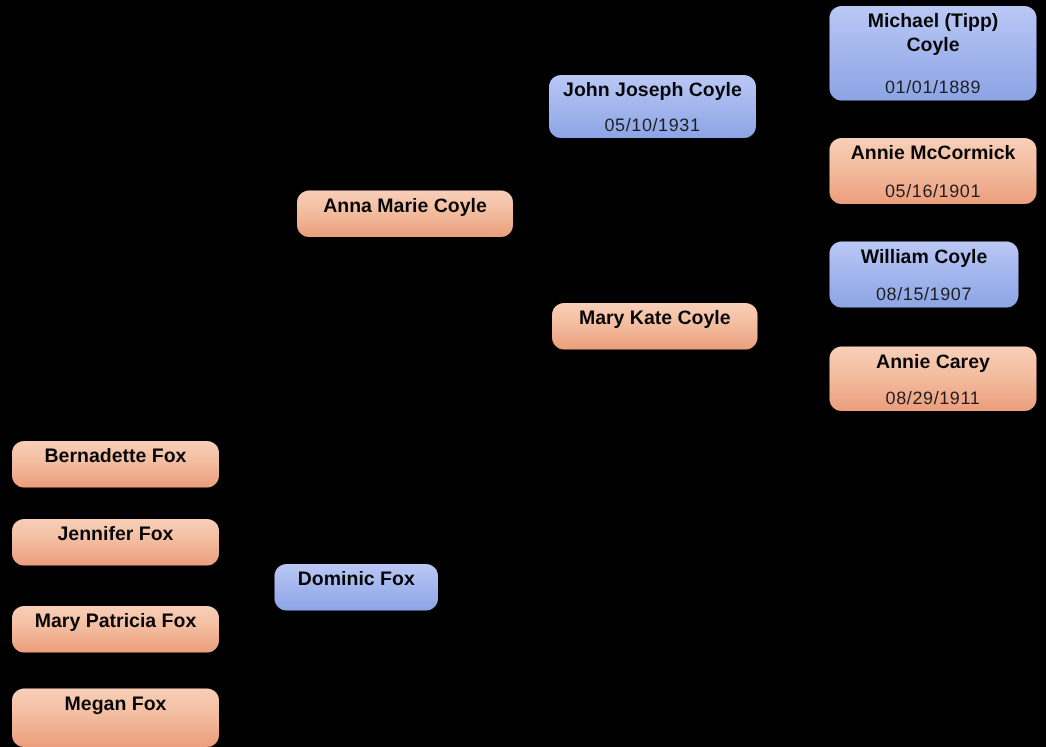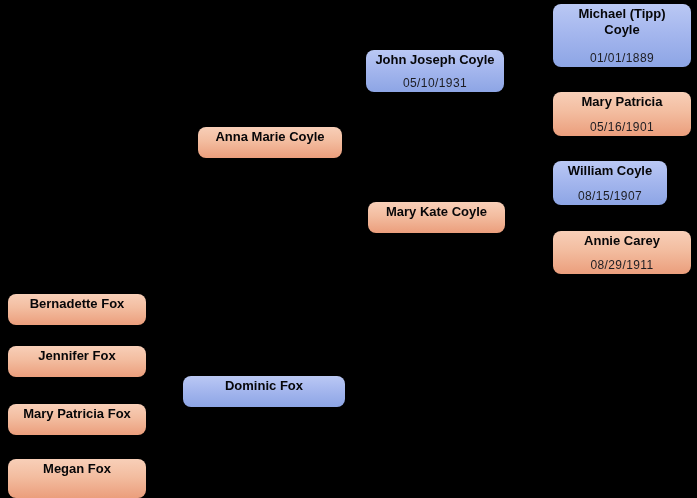--- a/index.html
+++ b/index.html
@@ -42,43 +42,43 @@
   .person .date {
     font-size: 12px;
     color: #1d1d22;
     letter-spacing: 0.4px;
     line-height: 1.2;
     margin-top: 1px;
   }
   
   .pos-michael        { left: 553px; top: 4px;   width: 138px; height: 63px; }
   .pos-mary-mccormick { left: 553px; top: 92px;  width: 138px; height: 44px; }
-  .pos-william        { left: 553px; top: 161px; width: 114px; height: 44px; }
+  .pos-william        { left: 553px; top: 161px; width: 126px; height: 44px; }
   .pos-annie          { left: 553px; top: 231px; width: 138px; height: 43px; }
   .pos-john-joseph    { left: 366px; top: 50px;  width: 138px; height: 42px; }
   .pos-mary-kate      { left: 368px; top: 202px; width: 137px; height: 31px; }
   .pos-anna-marie     { left: 198px; top: 127px; width: 144px; height: 31px; }
-  .pos-dominic        { left: 183px; top: 376px; width: 162px; height: 31px; }
+  .pos-dominic        { left: 183px; top: 376px; width: 109px; height: 31px; }
   .pos-bernadette     { left: 8px;   top: 294px; width: 138px; height: 31px; }
   .pos-jennifer       { left: 8px;   top: 346px; width: 138px; height: 31px; }
   .pos-mary-patricia  { left: 8px;   top: 404px; width: 138px; height: 31px; }
   .pos-megan          { left: 8px;   top: 459px; width: 138px; height: 39px; }
 </style>
 </head>
 <body>
 
 <div id="stage">
 
   <div class="person male pos-michael">
     <span class="name">Michael (Tipp) Coyle</span>
     <span class="date">01/01/1889</span>
   </div>
 
   <div class="person female pos-mary-mccormick">
-    <span class="name">Mary Patricia</span>
+    <span class="name">Annie McCormick</span>
     <span class="date">05/16/1901</span>
   </div>
 
   <div class="person male pos-william">
     <span class="name">William Coyle</span>
     <span class="date">08/15/1907</span>
   </div>
 
   <div class="person female pos-annie">
     <span class="name">Annie Carey</span>

